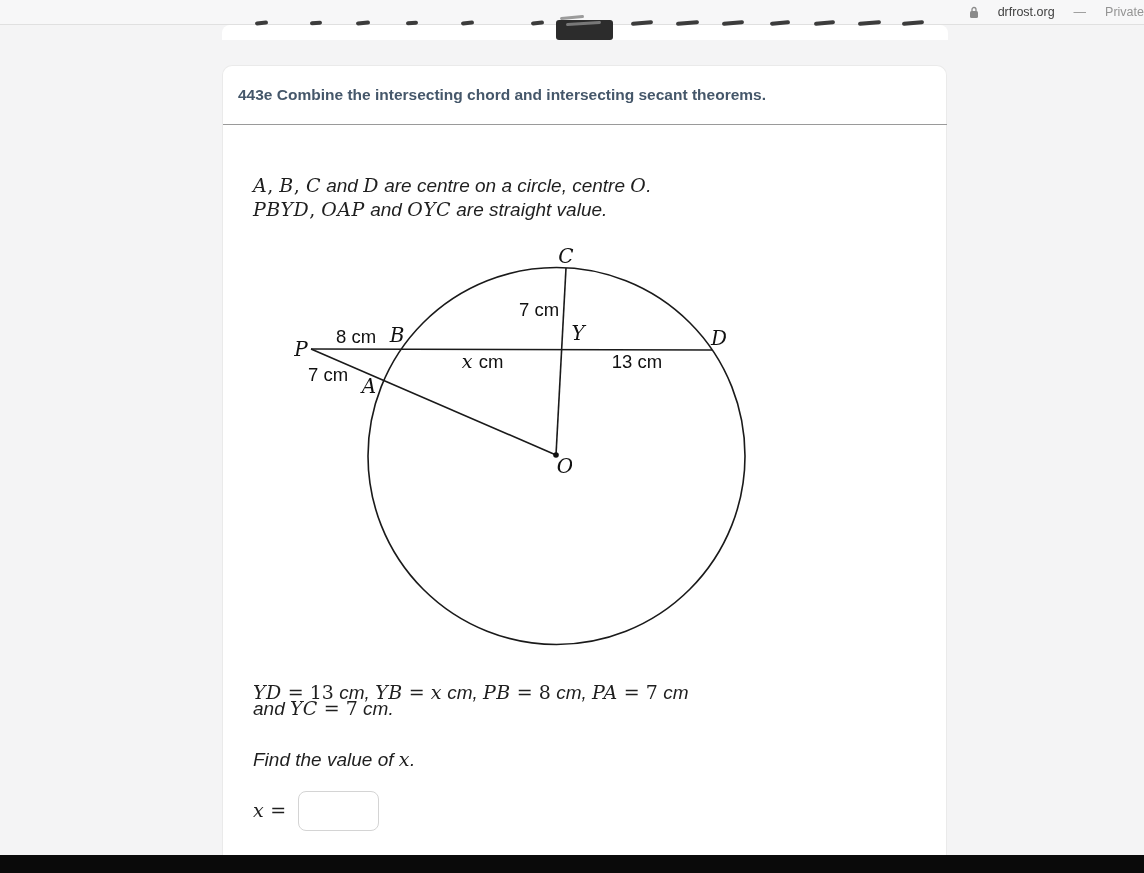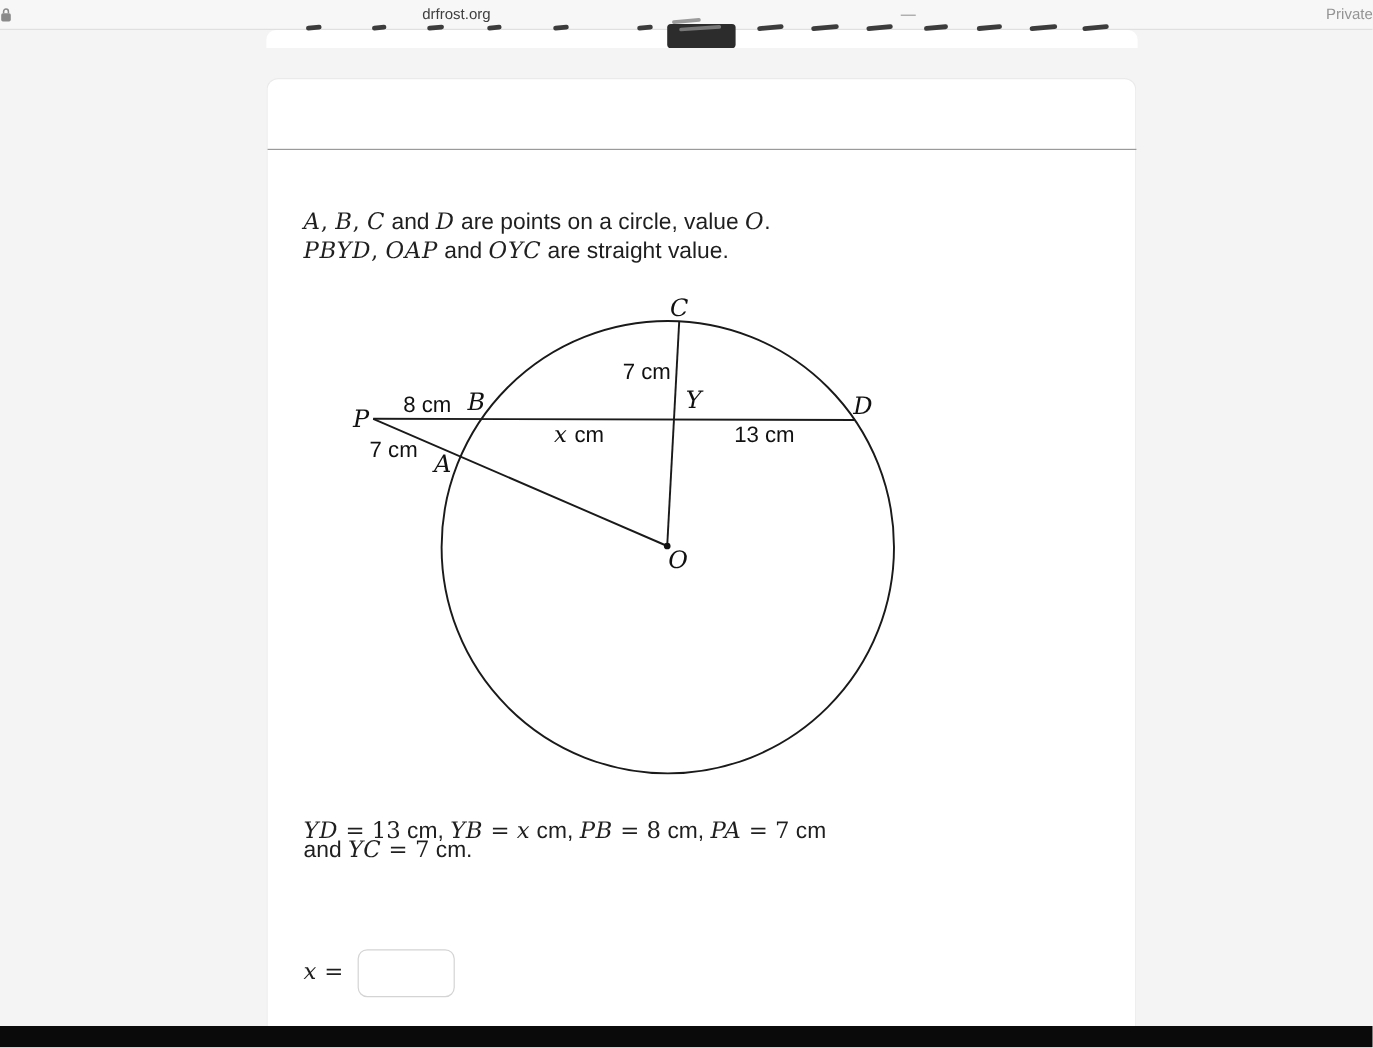--- a/index.html
+++ b/index.html
@@ -6,21 +6,21 @@
   html,body { background:#f4f4f5; }
   .page {
     position:relative; width:1144px; height:873px;
     background:#f4f4f5; overflow:hidden;
     font-family:"Liberation Sans", sans-serif; color:#1f1f1f;
   }
   
   .toolbar {
     position:absolute; top:0; left:0; width:1144px; height:25px;
     background:#f7f7f8; border-bottom:1px solid #e0e0e0; z-index:1;
-    display:flex; align-items:center; justify-content:space-between; gap:5px;
+    display:flex; align-items:center; justify-content:flex-end; gap:19px;
     font-size:12.5px;
   }
   .toolbar .domain { color:#3f3f3f; }
   .toolbar .priv { color:#949494; }
   .lock { width:10px; height:12px; position:relative; display:inline-block; }
   
   .tabstrip {
     position:absolute; left:222px; top:25px; width:726px; height:15px;
     background:#ffffff; border-radius:8px 8px 0 0; z-index:5;
   }
@@ -42,21 +42,21 @@
   }
   .q-title {
     position:absolute; left:238px; top:86px; width:700px; z-index:3;
     font-size:15.5px; font-weight:bold; color:#45576a;
   }
   .q-rule {
     position:absolute; left:223px; top:124px; width:724px; height:0;
     border-top:1px solid #9a9a9a; z-index:3;
   }
   .textline { position:absolute; z-index:3; font-size:19px; line-height:24px; white-space:nowrap; }
-  .seg.tx { font-family:"Liberation Sans", sans-serif; }
+  .seg.tx { font-family:"Liberation Sans", sans-serif;font-style:italic; }
   .seg.mi { font-family:"DejaVu Serif", serif; font-style:italic; letter-spacing:0.5px; }
   .seg.mr { font-family:"DejaVu Serif", serif; }
   
   .diagram { position:absolute; left:280px; top:238px; z-index:3; }
   .diagram .stroke { stroke:#1a1a1a; stroke-width:1.6; fill:none; }
   .ptl  { font:italic 20px "DejaVu Serif", serif; fill:#111; }
   .mvar { font:italic 19px "DejaVu Serif", serif; fill:#111; }
   .meas { font:18.5px "Liberation Sans", sans-serif; fill:#111; }
   
   .answer-label { position:absolute; left:253px; top:798px; z-index:3; font-size:19px; }
@@ -102,23 +102,24 @@
       <div class="frag" style="left: 409px; width: 22px;"></div>
       <div class="frag" style="left: 454px; width: 23px;"></div>
       <div class="frag" style="left: 500px; width: 22px;"></div>
       <div class="frag" style="left: 548px; width: 20px;"></div>
       <div class="frag" style="left: 592px; width: 21px;"></div>
       <div class="frag" style="left: 636px; width: 23px;"></div>
       <div class="frag" style="left: 680px; width: 22px;"></div>
     </div>
 
   <div class="card"></div>
+  <div class="q-title">443e Combine the intersecting chord and intersecting secant theorems.</div>
   <div class="q-rule"></div>
 
-  <div class="textline" style="left:253px; top:173px;"><span class="seg mi">A</span><span class="seg mr">, </span><span class="seg mi">B</span><span class="seg mr">, </span><span class="seg mi">C</span><span class="seg tx"> and </span><span class="seg mi">D</span><span class="seg tx"> are points on a circle, value </span><span class="seg mi">O</span><span class="seg tx">.</span></div>
+  <div class="textline" style="left:253px; top:173px;"><span class="seg mi">A</span><span class="seg mr">, </span><span class="seg mi">B</span><span class="seg mr">, </span><span class="seg mi">C</span><span class="seg tx"> and </span><span class="seg mi">D</span><span class="seg tx"> are centre on a circle, centre </span><span class="seg mi">O</span><span class="seg tx">.</span></div>
   <div class="textline" style="left:253px; top:197px;"><span class="seg mi">PBYD</span><span class="seg mr">, </span><span class="seg mi">OAP</span><span class="seg tx"> and </span><span class="seg mi">OYC</span><span class="seg tx"> are straight value.</span></div>
 
   <svg class="diagram" width="470" height="420" viewBox="280 238 470 420">
     <circle class="stroke" cx="556.5" cy="456" r="188.5"></circle>
     <line class="stroke" x1="311" y1="349" x2="712" y2="350"></line>
     <line class="stroke" x1="311" y1="349" x2="556" y2="455"></line>
     <line class="stroke" x1="566" y1="268" x2="556" y2="455"></line>
     <circle cx="556" cy="455" r="2.8" fill="#111"></circle>
 
     <text class="ptl" x="566" y="263" text-anchor="middle">C</text>
@@ -132,18 +133,19 @@
     <text class="meas" x="539" y="316" text-anchor="middle">7 cm</text>
     <text class="meas" x="356" y="343" text-anchor="middle">8 cm</text>
     <text class="mvar" x="467" y="368" text-anchor="middle">x</text>
     <text class="meas" x="491" y="368" text-anchor="middle">cm</text>
     <text class="meas" x="637" y="368" text-anchor="middle">13 cm</text>
     <text class="meas" x="328" y="381" text-anchor="middle">7 cm</text>
   </svg>
 
   <div class="textline" style="left:253px; top:680px;"><span class="seg mi">YD</span><span class="seg mr"> = </span><span class="seg mr">13</span><span class="seg tx"> cm, </span><span class="seg mi">YB</span><span class="seg mr"> = </span><span class="seg mi">x</span><span class="seg tx"> cm, </span><span class="seg mi">PB</span><span class="seg mr"> = </span><span class="seg mr">8</span><span class="seg tx"> cm, </span><span class="seg mi">PA</span><span class="seg mr"> = </span><span class="seg mr">7</span><span class="seg tx"> cm</span></div>
   <div class="textline" style="left:253px; top:696px;"><span class="seg tx">and </span><span class="seg mi">YC</span><span class="seg mr"> = </span><span class="seg mr">7</span><span class="seg tx"> cm.</span></div>
+  <div class="textline" style="left:253px; top:747px;"><span class="seg tx">Find the value of </span><span class="seg mi">x</span><span class="seg tx">.</span></div>
 
   <div class="answer-label textline"><span class="seg mi">x</span><span class="seg mr"> =</span></div>
   <input class="answer-input" type="text" placeholder="" style="">
 
   <div class="bottombar"></div>
 </div>
 
 </body></html>

